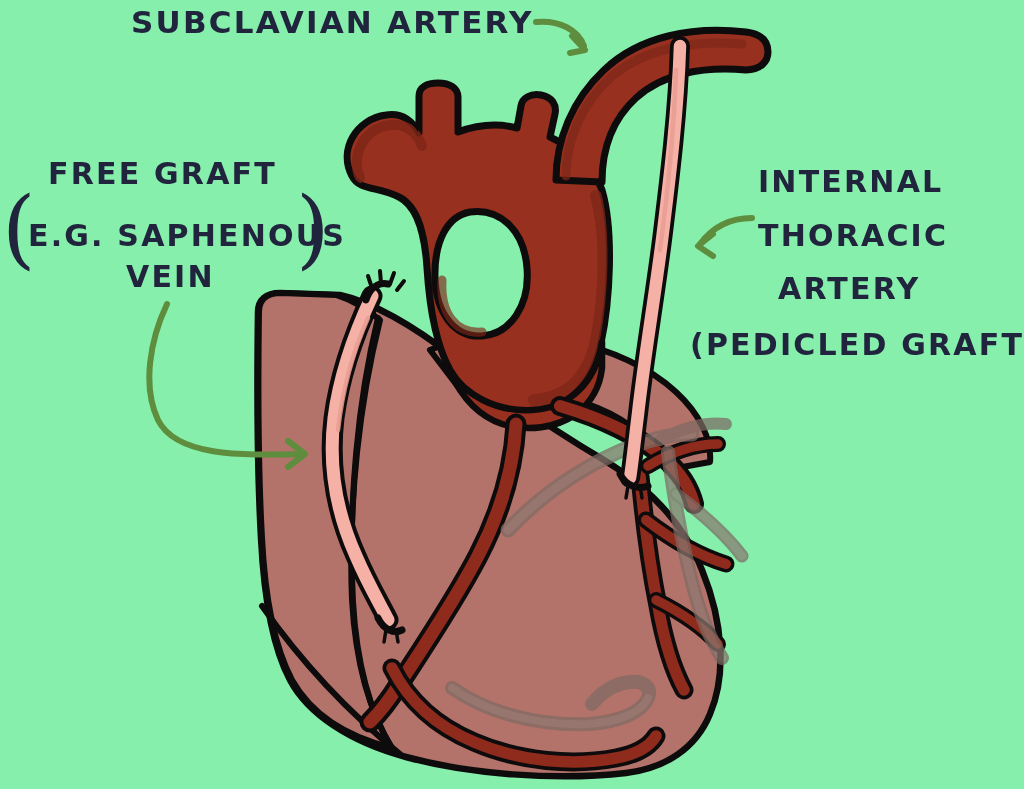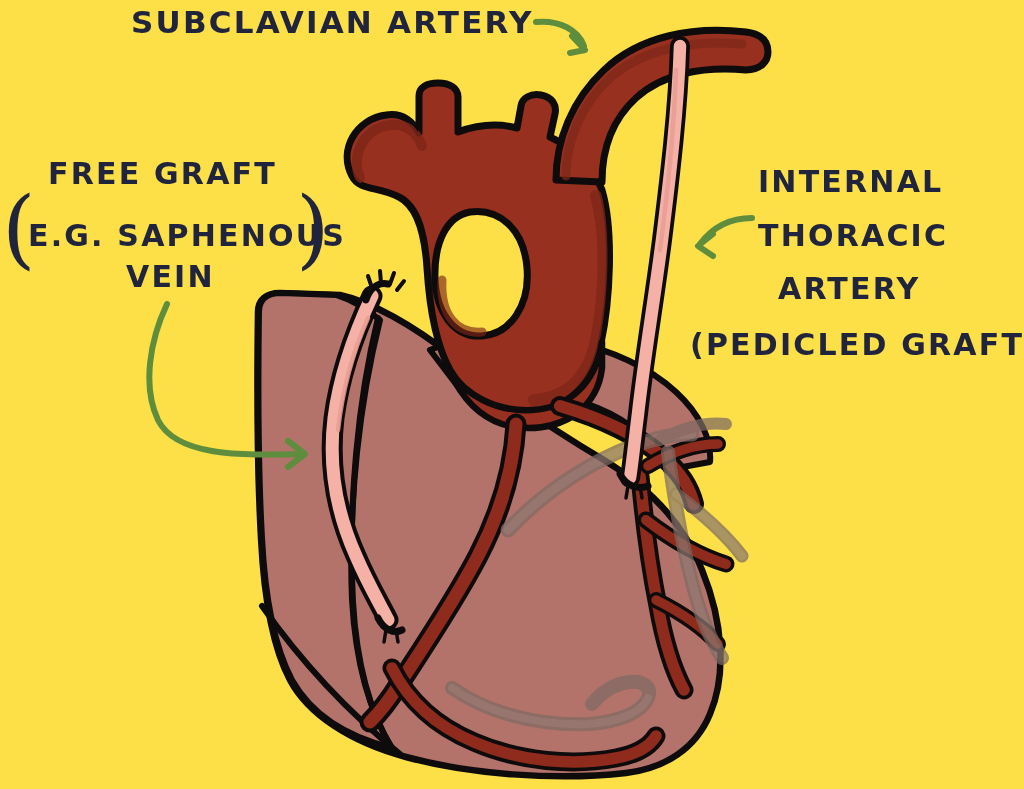--- a/index.html
+++ b/index.html
@@ -11,21 +11,21 @@
   body {
     width: 1024px;
     height: 789px;
     overflow: hidden;
     font-family: "DejaVu Sans", sans-serif;
   }
   #figure {
     position: relative;
     width: 1024px;
     height: 789px;
-    background: #fde047;
+    background: #86efac;
     text-decoration: underline;
   }
   #figure svg {
     display: block;
     width: 1024px;
     height: 789px;
   }
   .lbl {
     font-family: "DejaVu Sans", sans-serif;
     font-weight: 700;

